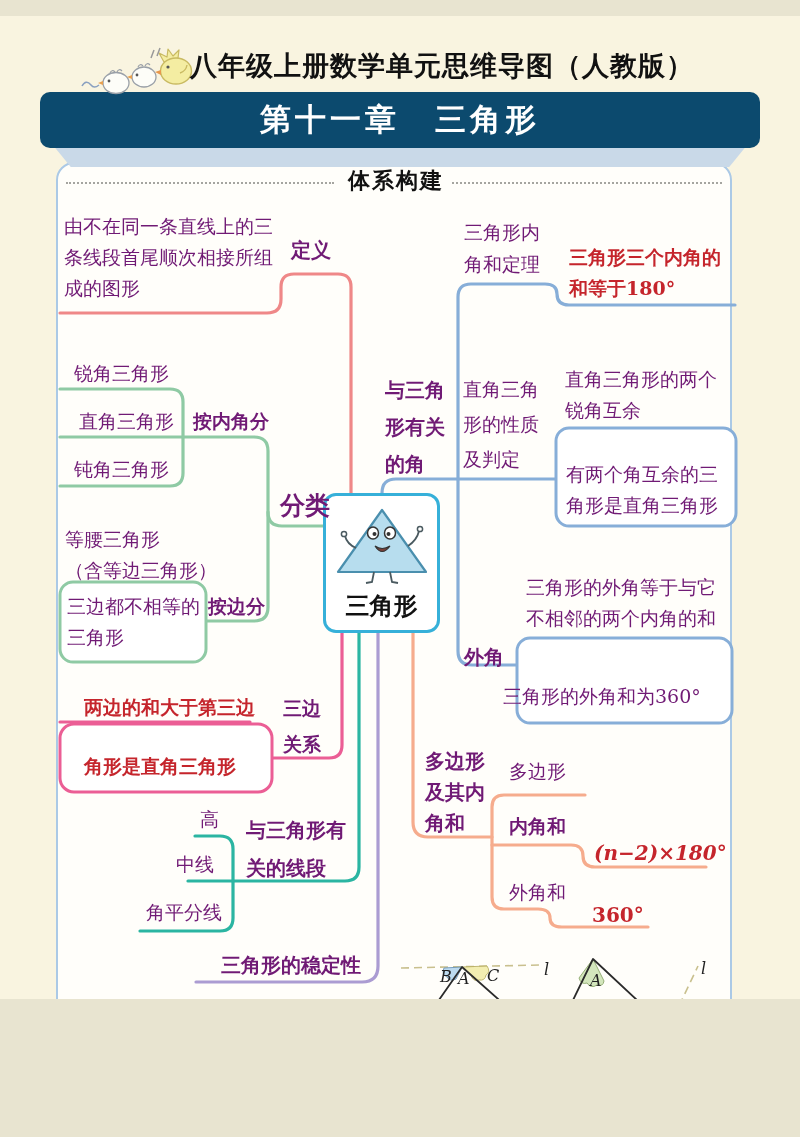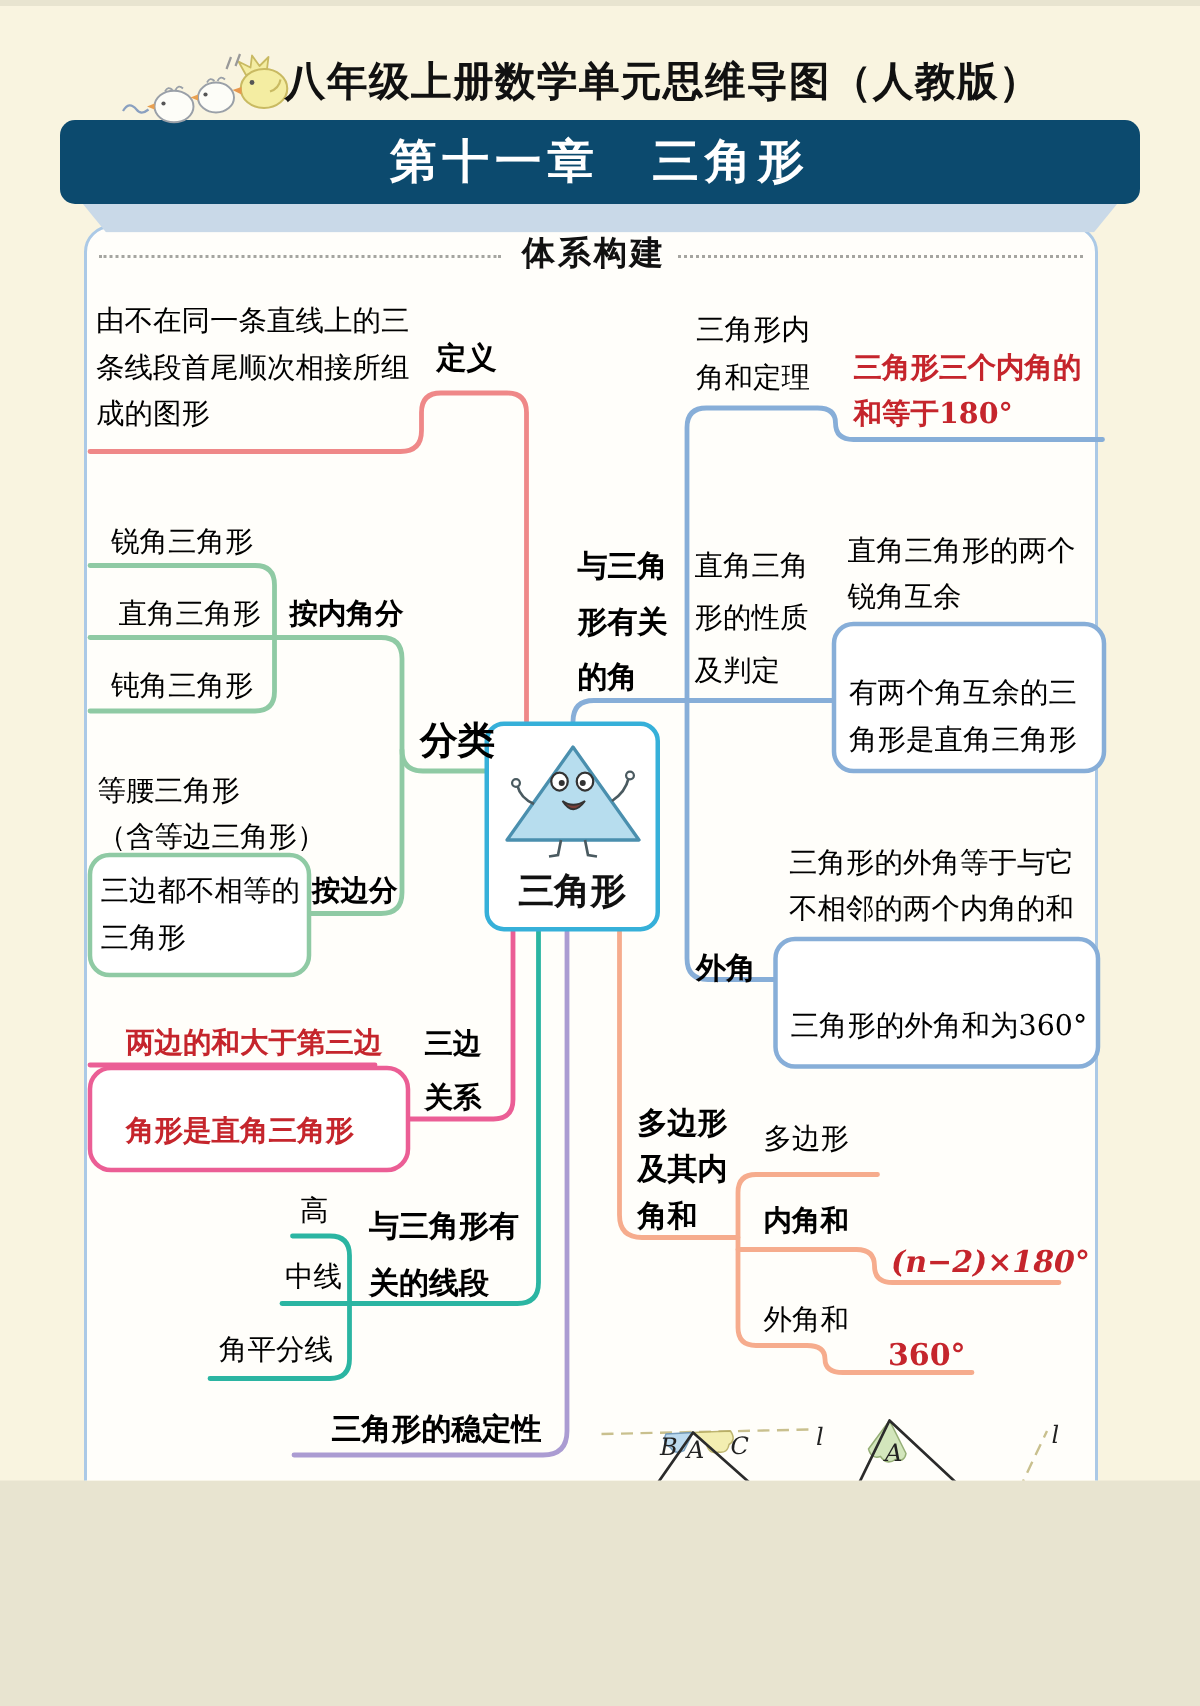--- a/index.html
+++ b/index.html
@@ -1,20 +1,20 @@
 <!DOCTYPE html>
 <html><head>
 <meta charset="utf-8">
 <style>
   * { margin:0; padding:0; box-sizing:border-box; }
   body { background:#e8e4d0; }
   .page { position:relative; width:800px; height:983px; background:#f9f4e0;
-          font-family:"DejaVu Serif", serif; overflow:hidden; margin:4px auto; }
+          font-family:"DejaVu Serif", serif; overflow:hidden; margin:16px auto; }
   .abs { position:absolute; }
-  .t { position:absolute; font-size:19px; color:#000000; line-height:1.55; z-index:10; }
+  .t { position:absolute; font-size:19px; color:#701a75; line-height:1.55; z-index:10; }
   .pre { white-space:pre-line; }
   .sb { font-weight:600; }
   .hei { font-family:Liberation Serif, serif; font-weight:bold; }
   .red { color:#c5252c; font-weight:600; }
   .title { position:absolute; left:190px; top:32px; font-size:27px; letter-spacing:1px;
            color:#111; font-family:"DejaVu Sans", sans-serif; font-weight:bold; z-index:4; }
   .banner { position:absolute; left:40px; top:76px; width:720px; height:56px;
             background:#0c4a6e; border-radius:10px; z-index:3;
             display:flex; align-items:center; justify-content:center; }
   .banner-text { color:#ffffff; font-size:31px; letter-spacing:4px;
@@ -150,21 +150,21 @@
 三角形</div>
 
   <div class="t red" style="left:84px; top:677px;">两边的和大于第三边</div>
   <div class="t sb pre" style="left:283px; top:674px; line-height:36px;">三边
 关系</div>
   <div class="t red" style="left:84px; top:736px;">角形是直角三角形</div>
 
   <div class="t" style="left:200px; top:789px;">高</div>
   <div class="t hei pre" style="left:246px; top:795px; font-size:20px; line-height:38px;">与三角形有
 关的线段</div>
-  <div class="t" style="left:190px; top:834px;font-family:Liberation Mono, monospace;">中线</div>
+  <div class="t" style="left:176px; top:834px;">中线</div>
   <div class="t" style="left:146px; top:882px;">角平分线</div>
 
   <div class="t hei" style="left:221px; top:934px; font-size:20px;">三角形的稳定性</div>
 
   <div class="t pre" style="left:464px; top:200px; line-height:32px;">三角形内
 角和定理</div>
   <div class="t red pre" style="left:569px; top:226px; line-height:31px;">三角形三个内角的
 和等于180°</div>
 
   <div class="t hei pre" style="left:385px; top:356px; font-size:20px; line-height:37px;">与三角
@@ -174,21 +174,21 @@
 形的性质
 及判定</div>
   <div class="t pre" style="left:565px; top:348px; line-height:31px;">直角三角形的两个
 锐角互余</div>
   <div class="t pre" style="left:566px; top:443px; line-height:31px;">有两个角互余的三
 角形是直角三角形</div>
 
   <div class="t sb" style="left:464px; top:626px; font-size:20px;">外角</div>
   <div class="t pre" style="left:526px; top:556px; line-height:31px;">三角形的外角等于与它
 不相邻的两个内角的和</div>
-  <div class="t" style="left:527px; top:666px;">三角形的外角和为360°</div>
+  <div class="t" style="left:503px; top:666px;">三角形的外角和为360°</div>
 
   <div class="t hei pre" style="left:425px; top:730px; font-size:20px; line-height:31px;">多边形
 及其内
 角和</div>
   <div class="t" style="left:509px; top:741px;">多边形</div>
   <div class="t" style="left:509px; top:796px;font-weight:bold;">内角和</div>
   <div class="t red" style="left:594px; top:822px; font-size:20px; font-style:italic;">(n−2)×180°</div>
   <div class="t" style="left:509px; top:862px;">外角和</div>
   <div class="t red" style="left:592px; top:884px; font-size:20px;">360°</div>
 

